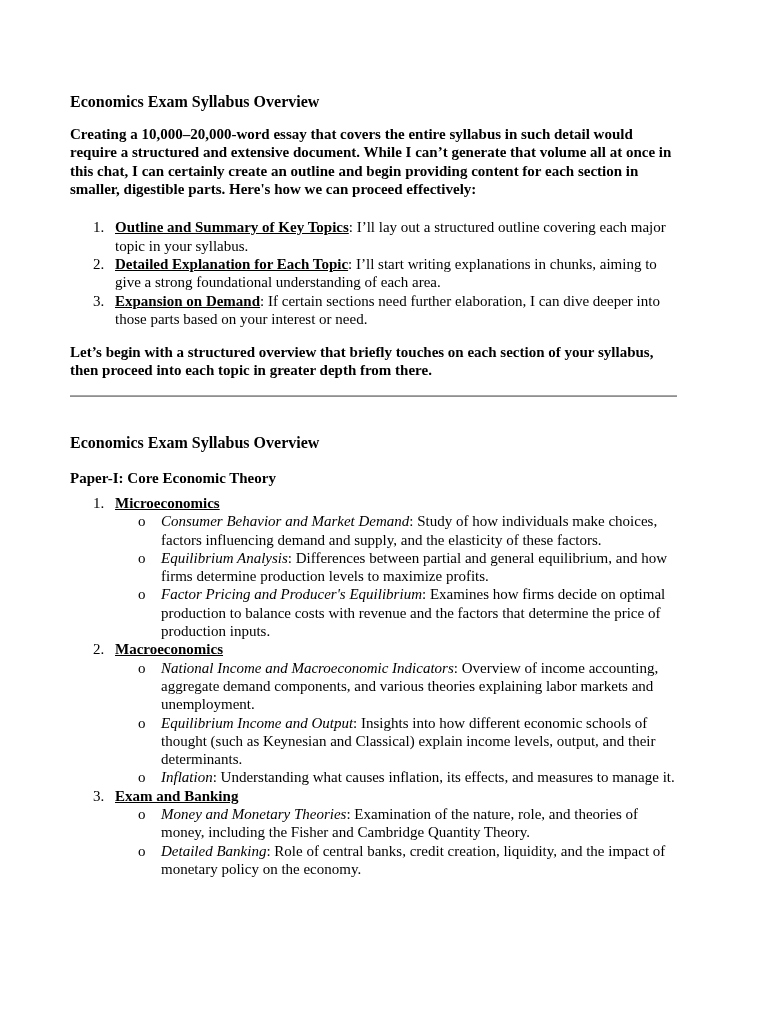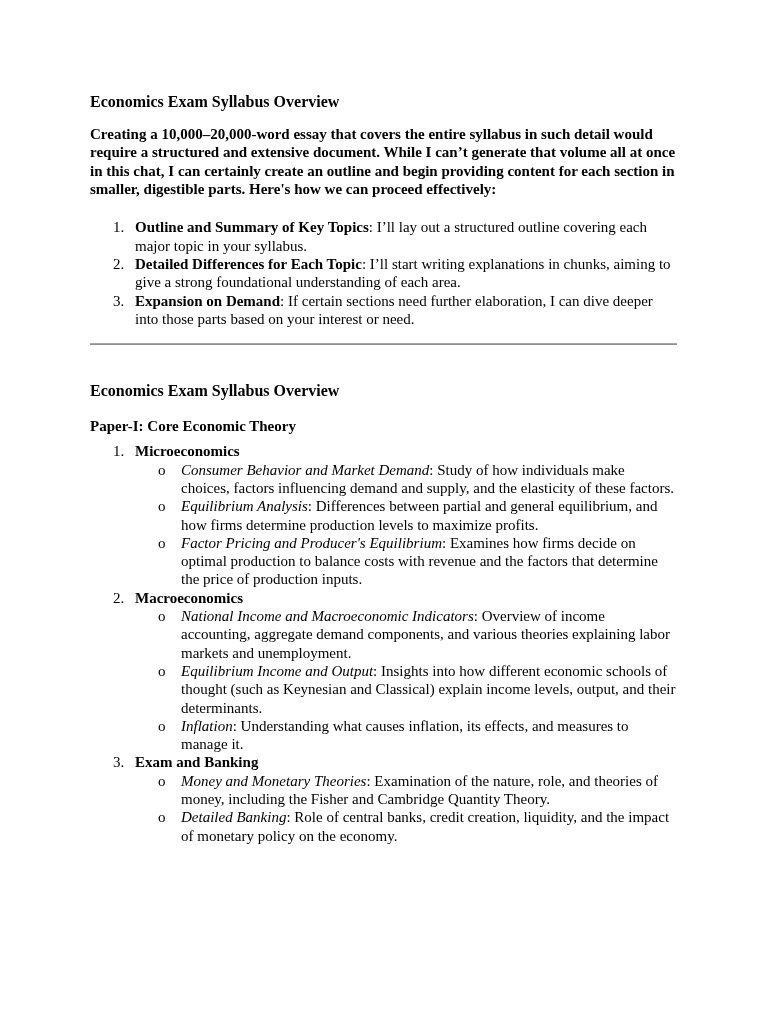--- a/index.html
+++ b/index.html
@@ -5,21 +5,21 @@
   * { margin:0; padding:0; box-sizing:border-box; }
   html, body { background:#ffffff; }
   body {
     width:768px; height:1024px; overflow:hidden;
     font-family:"Liberation Serif", serif;
     color:#000000;
     -webkit-font-smoothing:antialiased;
   }
   .page {
     width:768px; height:1024px;
-    padding:92px 91px 0 90px;
+    padding:92px 91px 0 70px;
     font-size:15px; line-height:1.22;
   }
   .doc-title {
     font-size:16px; font-weight:bold;
     line-height:1.2;
     margin:0 0 14px 0;
   }
   .doc-subtitle {
     font-size:15px; font-weight:bold;
     line-height:1.2;
@@ -30,21 +30,21 @@
   .list > li { display:flex; align-items:flex-start; }
   .num-marker {
     flex:0 0 45px; padding-left:23px;
   }
   .li-body { flex:1 1 auto; min-width:0; }
   .sub-list { list-style:none; margin:0; }
   .sub-list > li { display:flex; align-items:flex-start; }
   .sub-marker {
     flex:0 0 46px; padding-left:23px;
   }
-  .b { font-weight:bold; }
+  .b { font-weight:bold;text-decoration:underline; }
   .i { font-style:italic; }
   hr.divider {
     border:none; height:2px;
     background:#a6a6a6;
     border-bottom:1px solid #8f8f8f;
     margin:15px 0 36px 0;
   }
   .spacer-heading { margin-bottom:17px; }
 </style>
 </head>
@@ -56,28 +56,29 @@
 
   <p class="para">Creating a 10,000–20,000-word essay that covers the entire syllabus in such detail would require a structured and extensive document. While I can’t generate that volume all at once in this chat, I can certainly create an outline and begin providing content for each section in smaller, digestible parts. Here's how we can proceed effectively:</p>
 
   <ol class="list" style="margin-bottom:15px;">
     <li>
       <span class="num-marker">1.</span>
       <span class="li-body"><span class="b">Outline and Summary of Key Topics</span><span>: I’ll lay out a structured outline covering each major topic in your syllabus.</span></span>
     </li>
     <li>
       <span class="num-marker">2.</span>
-      <span class="li-body"><span class="b">Detailed Differences for Each Topic</span><span>: I’ll start writing explanations in chunks, aiming to give a strong foundational understanding of each area.</span></span>
+      <span class="li-body"><span class="b">Detailed Explanation for Each Topic</span><span>: I’ll start writing explanations in chunks, aiming to give a strong foundational understanding of each area.</span></span>
     </li>
     <li>
       <span class="num-marker">3.</span>
       <span class="li-body"><span class="b">Expansion on Demand</span><span>: If certain sections need further elaboration, I can dive deeper into those parts based on your interest or need.</span></span>
     </li>
   </ol>
 
+  <p class="para" style="margin-bottom:15px;">Let’s begin with a structured overview that briefly touches on each section of your syllabus, then proceed into each topic in greater depth from there.</p>
 
   <hr class="divider">
 
   <h1 class="doc-title spacer-heading">Economics Exam Syllabus Overview</h1>
 
   <h2 class="doc-subtitle">Paper-I: Core Economic Theory</h2>
 
   <ol class="list">
 
     <li>

